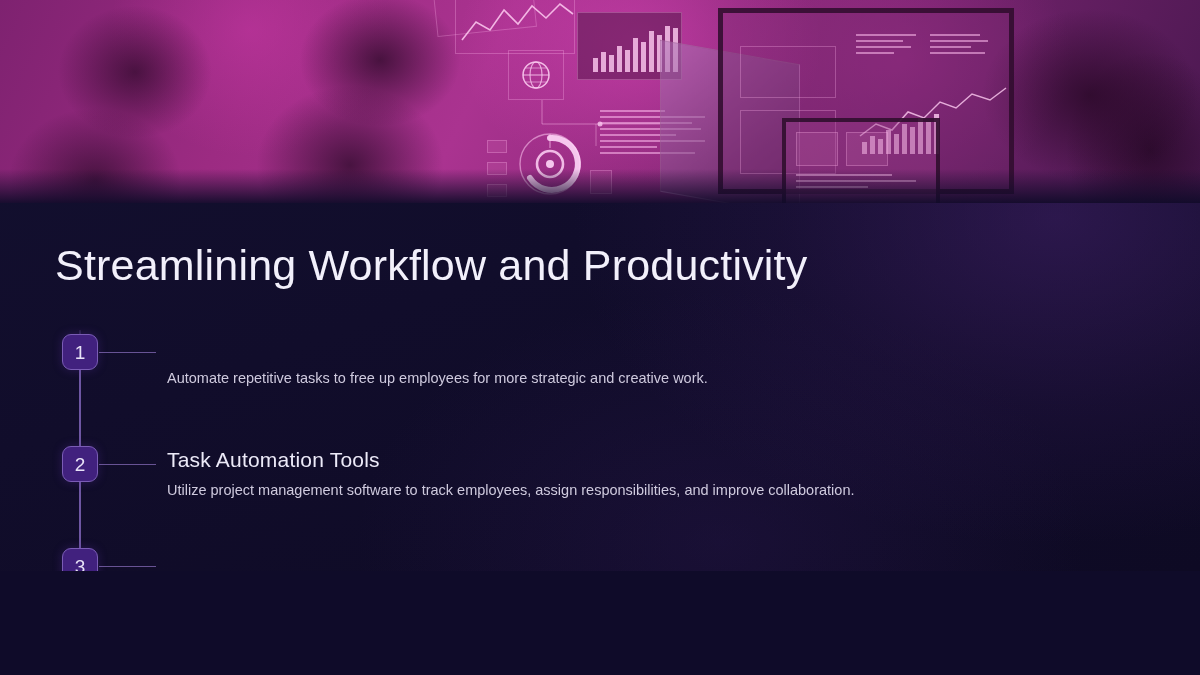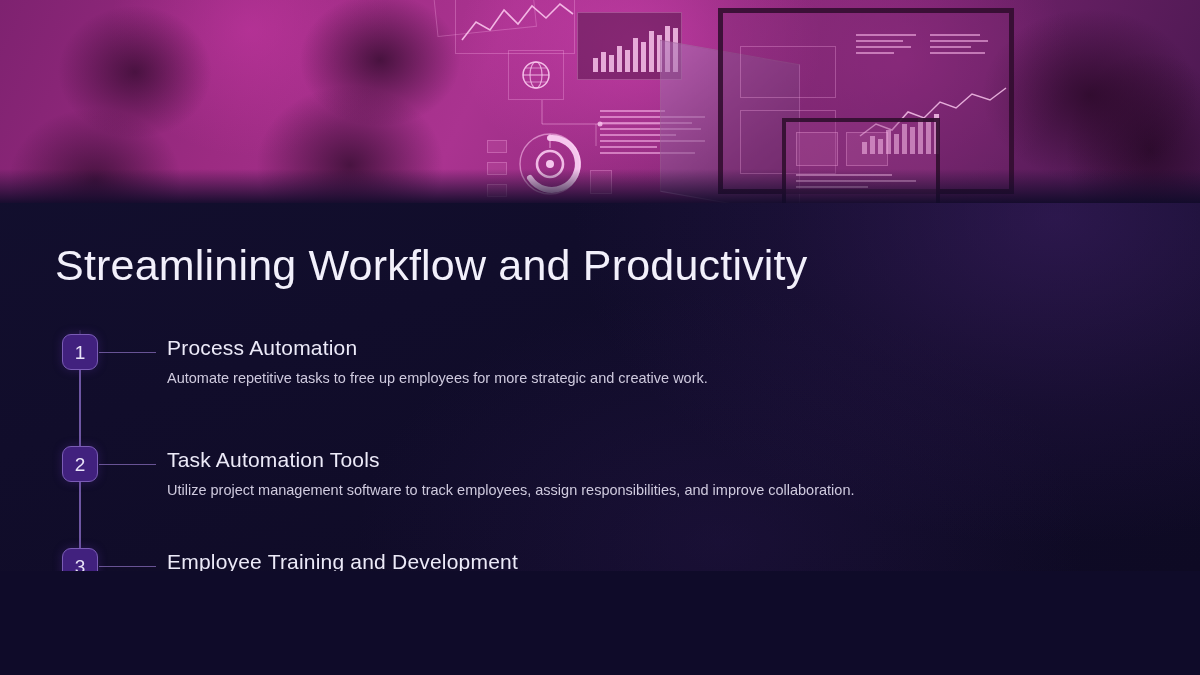--- a/index.html
+++ b/index.html
@@ -253,31 +253,29 @@
   </div>
 
   <h1 class="page-title">Streamlining Workflow and Productivity</h1>
 
   <div class="timeline">
     <div class="spine"></div>
 
     <div class="step step-1">
       <div class="badge">1</div>
       <div class="connector"></div>
-      <div class="step-head">Process Automation</div>
       <div class="step-desc">Automate repetitive tasks to free up employees for more strategic and creative work.</div>
     </div>
 
     <div class="step step-2">
       <div class="badge">2</div>
       <div class="connector"></div>
       <div class="step-head">Task Automation Tools</div>
       <div class="step-desc">Utilize project management software to track employees, assign responsibilities, and improve collaboration.</div>
     </div>
 
     <div class="step step-3">
       <div class="badge">3</div>
       <div class="connector"></div>
-      <div class="step-head">Employee Training and Development</div>
     </div>
   </div>
 
 </div>
 
 </body></html>

